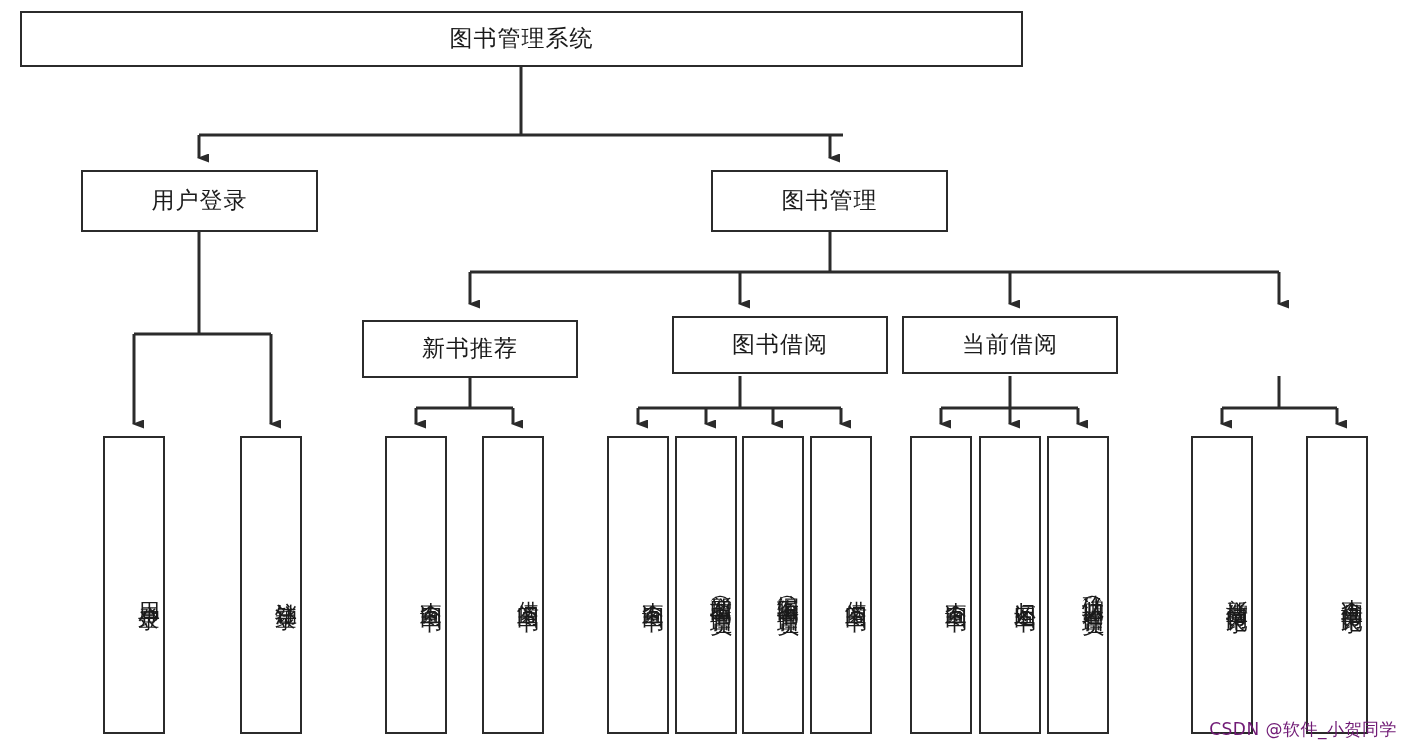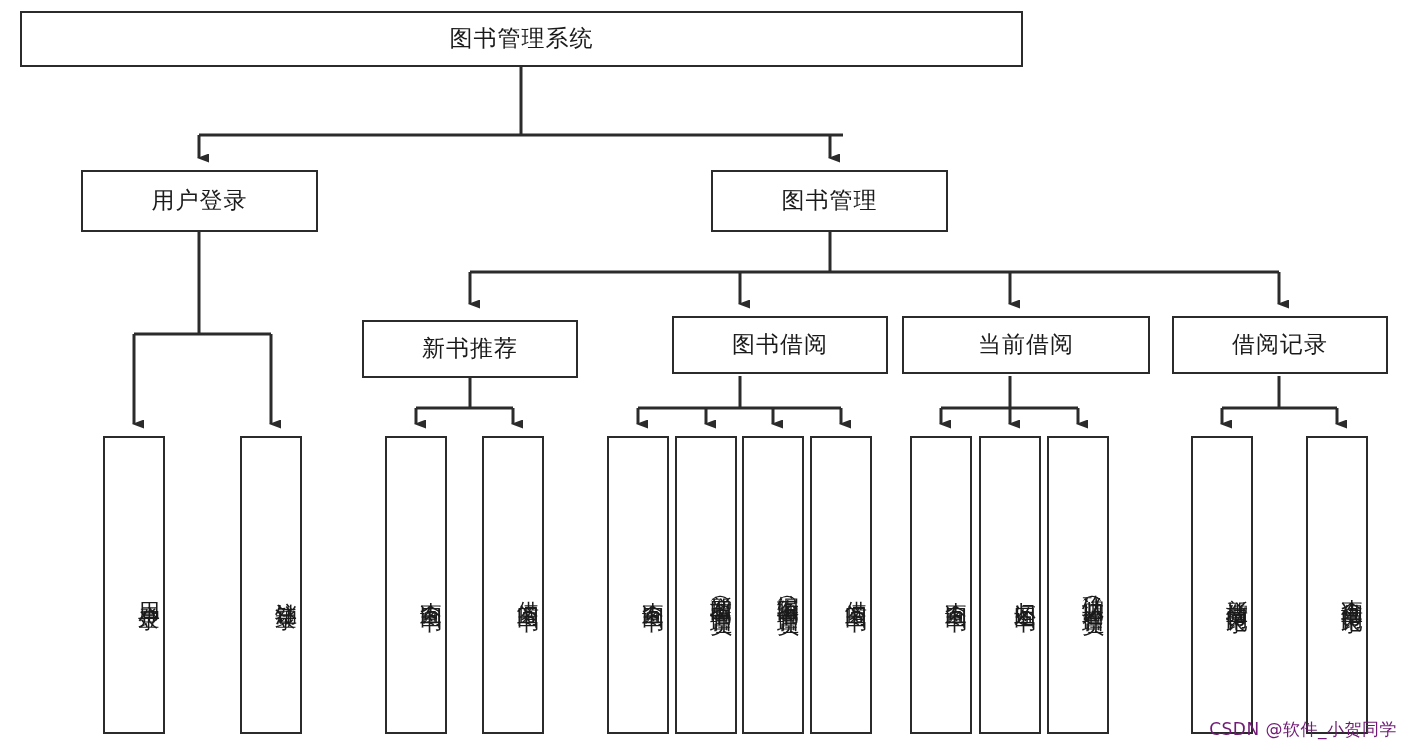--- a/index.html
+++ b/index.html
@@ -132,25 +132,22 @@
   <div class="node horiz" style="left:711px; top:170px; width:237px; height:62px;">
     <span>图书管理</span>
   </div>
 
   <div class="node horiz" style="left:362px; top:320px; width:216px; height:58px;">
     <span>新书推荐</span>
   </div>
   <div class="node horiz" style="left:632px; top:316px; width:216px; height:58px;margin-left:40px;">
     <span>图书借阅</span>
   </div>
-  <div class="node horiz" style="left:902px; top:316px; width:248px; height:58px;">
+  <div class="node horiz" style="left:902px; top:316px; width:216px; height:58px;">
     <span>当前借阅</span>
-  </div>
-  <div class="node horiz" style="left:1172px; top:316px; width:216px; height:58px;">
-    <span>借阅记录</span>
   </div>
 
   <div class="node vert" style="left:103px; top:436px; width:62px; height:298px;">
     <span class="vlabel">用户登录</span>
   </div>
   <div class="node vert" style="left:240px; top:436px; width:62px; height:298px;">
     <span class="vlabel">注销登录</span>
   </div>
 
   <div class="node vert" style="left:385px; top:436px; width:62px; height:298px;">

